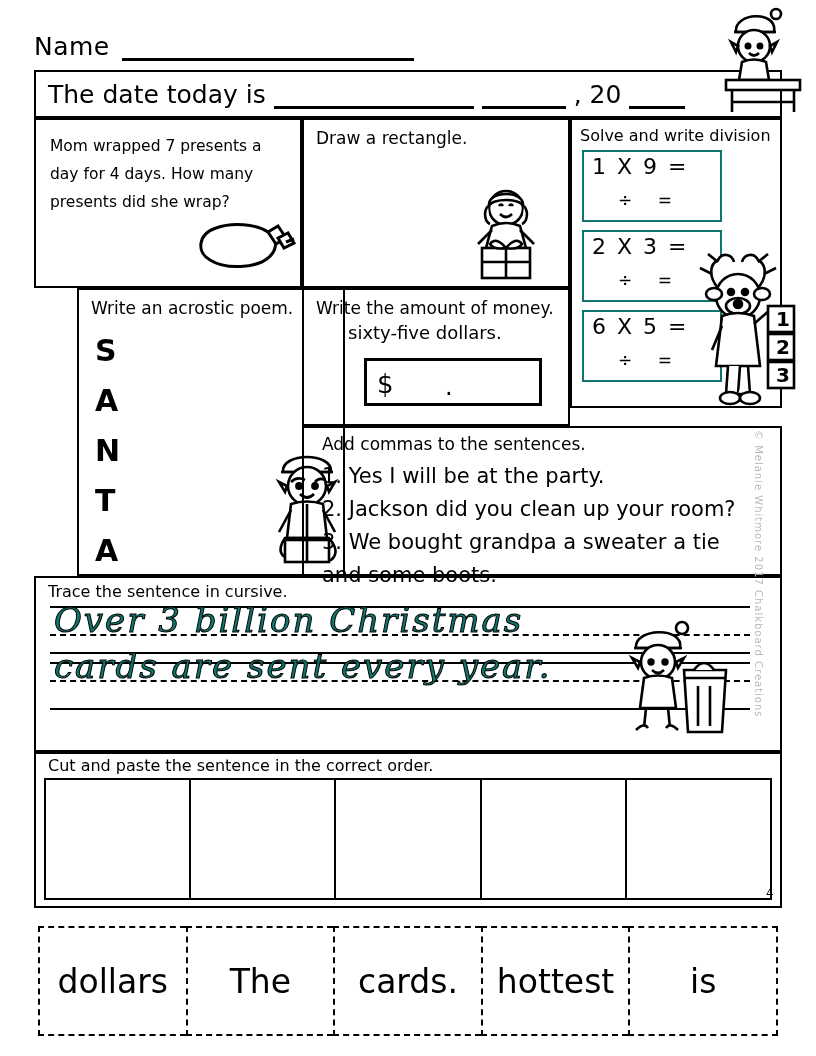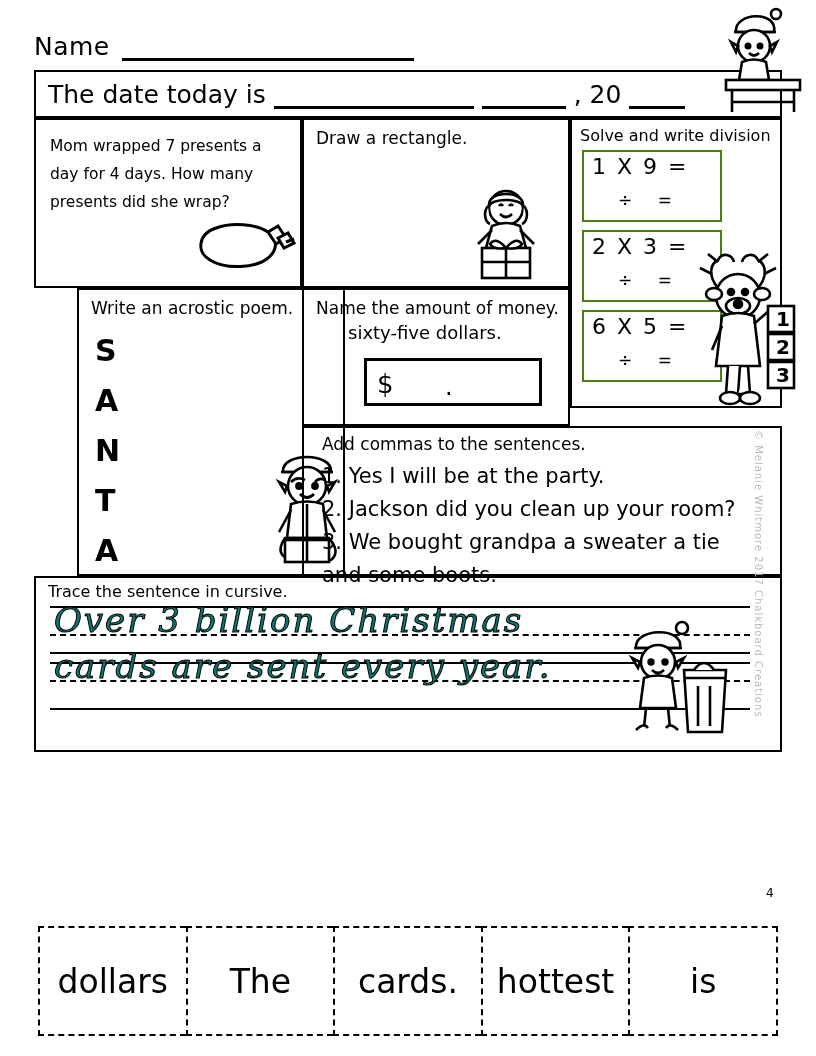--- a/index.html
+++ b/index.html
@@ -73,21 +73,21 @@
   }
   #division-title {
     position: absolute; left: 8px; top: 6px;
     font-size: 16px; white-space: nowrap;
   }
 
   .div-card {
     position: absolute;
     left: 10px; width: 140px; height: 72px;
     box-sizing: border-box;
-    border: 2px solid #4d7c0f;
+    border: 2px solid #0f766e;
   }
   .div-card .prob {
     position: absolute; left: 8px; top: 2px;
     font-size: 22px; letter-spacing: 2px;
   }
   .div-card .ans {
     position: absolute; left: 34px; top: 38px;
     font-size: 17px; letter-spacing: 10px;
   }
   #div-card-1 { top: 30px; }
@@ -372,21 +372,21 @@
           <path d="M28 100 q-12 18 8 22 l38 0 q10 -8 -2 -22 z"></path>
 
           <rect x="28" y="102" width="44" height="22"></rect>
           <path d="M50 102 v22"></path>
         </g>
       </svg>
     </div>
   </div>
 
   <div class="abs cell" id="money-box">
-    <div id="money-title">Name the amount of money.</div>
+    <div id="money-title">Write the amount of money.</div>
     <div id="money-words">sixty-five dollars.</div>
     <div id="money-field">
       <span id="money-sign">$</span>
       <span id="money-dot">.</span>
     </div>
   </div>
 
   <div class="abs cell" id="commas-box">
     <div id="commas-title">Add commas to the sentences.</div>
     <div id="commas-list">
@@ -437,20 +437,30 @@
           <path d="M62 52 l42 0 l-4 62 l-34 0 z"></path>
           <path d="M62 60 l42 0"></path>
           <path d="M72 52 q10 -14 20 0"></path>
           <path d="M76 68 v40"></path>
           <path d="M88 68 v40"></path>
         </g>
       </svg>
     </div>
   </div>
 
+  <div class="abs cell" id="cutpaste-box">
+    <div id="cutpaste-title">Cut and paste the sentence in the correct order.</div>
+    <div id="cutpaste-grid">
+      <div class="cpcell"></div>
+      <div class="cpcell"></div>
+      <div class="cpcell"></div>
+      <div class="cpcell"></div>
+      <div class="cpcell"></div>
+    </div>
+  </div>
 
   <div id="page-number">4</div>
 
   <div class="abs" id="cutout-strip">
     <div class="cut-word">dollars</div>
     <div class="cut-word">The</div>
     <div class="cut-word">cards.</div>
     <div class="cut-word">hottest</div>
     <div class="cut-word">is</div>
   </div>

